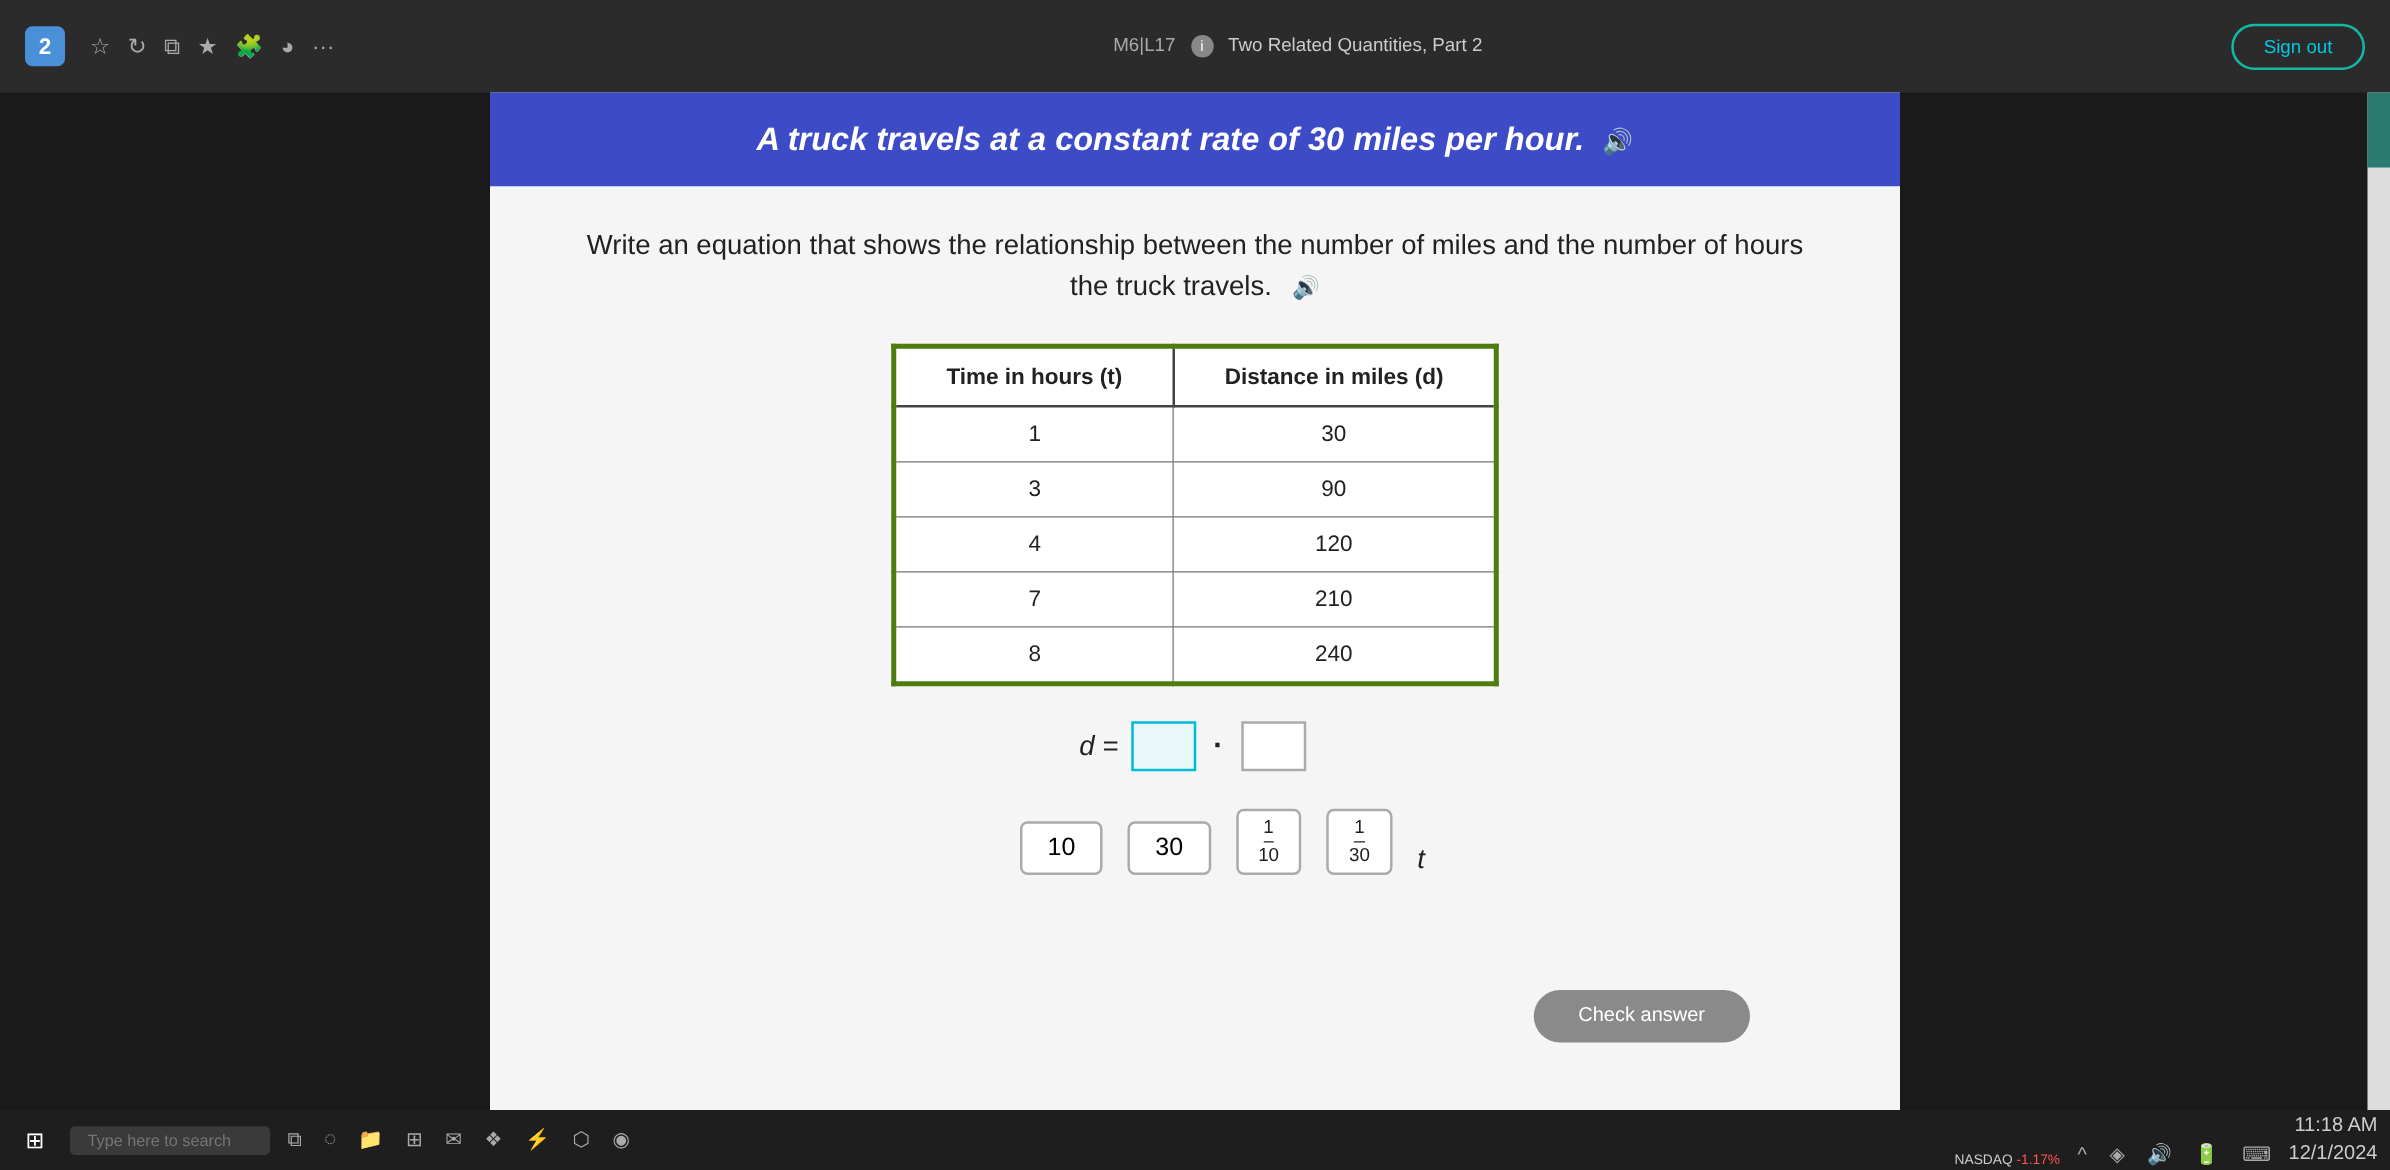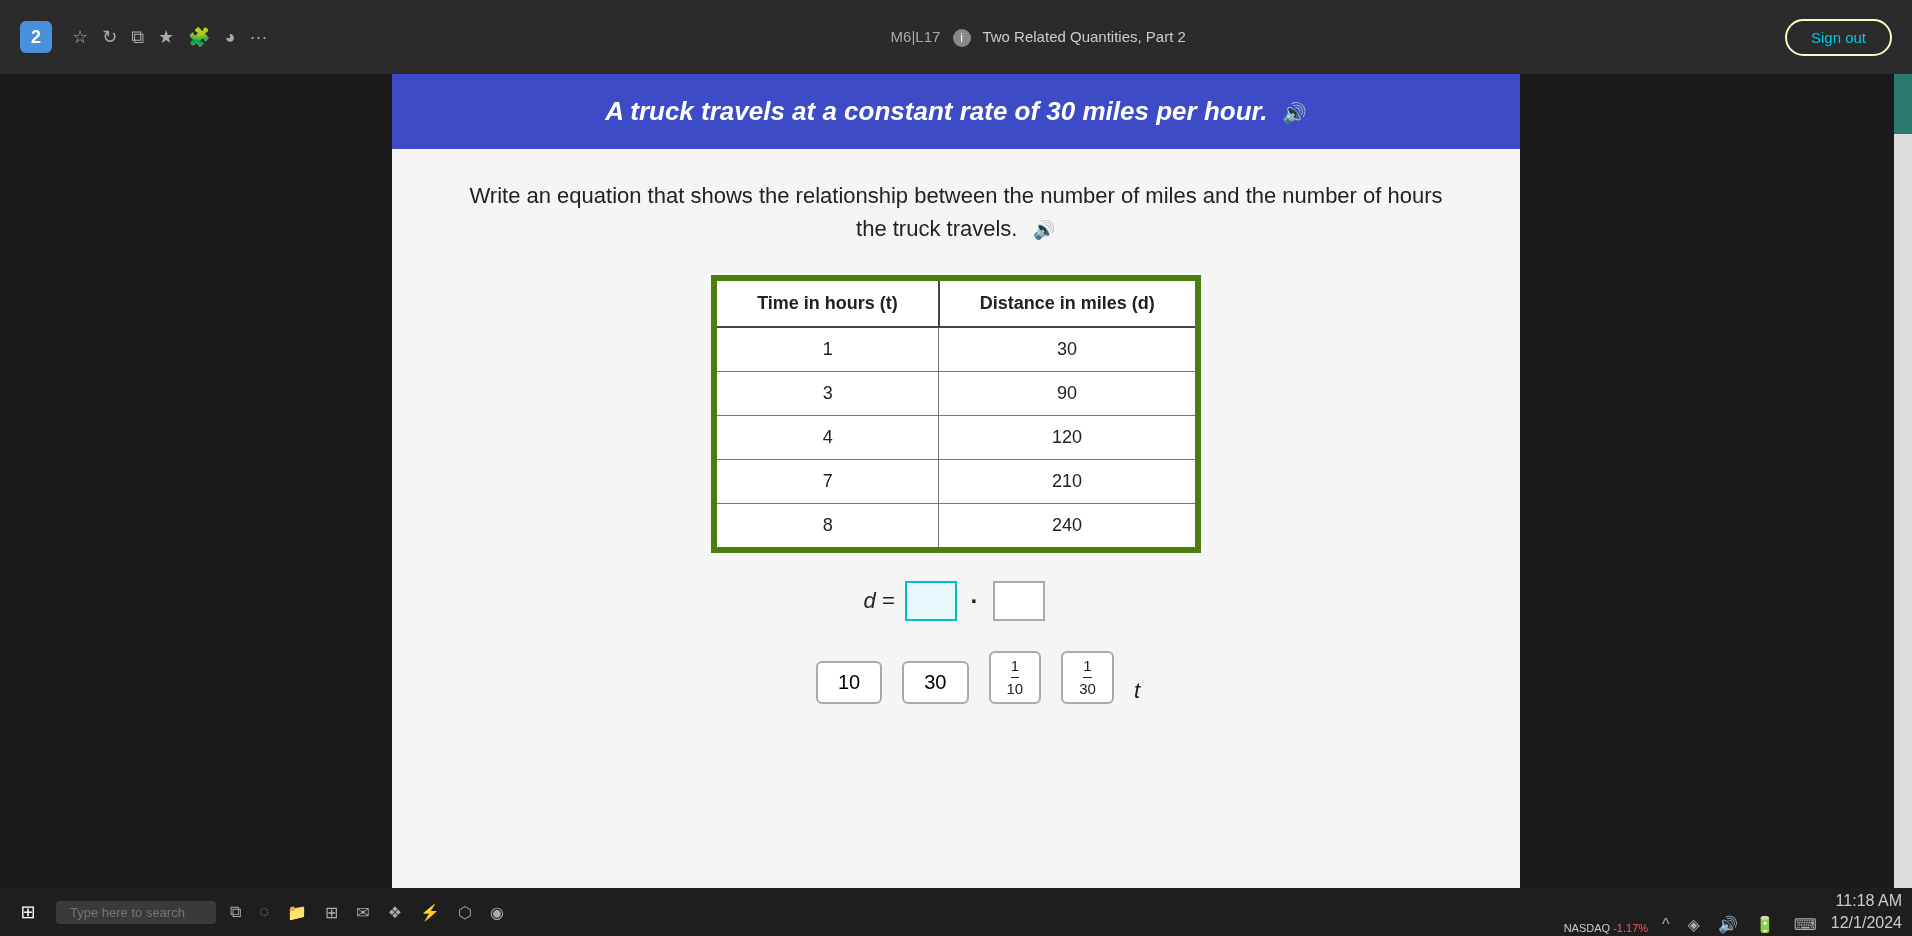--- a/index.html
+++ b/index.html
@@ -56,21 +56,21 @@
       border-radius: 50%;
       color: white;
       font-size: 12px;
       text-align: center;
       line-height: 18px;
       margin-right: 8px;
     }
 
     .sign-out-btn {
       background: transparent;
-      border: 2px solid #fef9c3;
+      border: 2px solid #14b8a6;
       color: #00c8e0;
       padding: 8px 24px;
       border-radius: 24px;
       font-size: 15px;
       cursor: pointer;
       font-weight: 500;
     }
 
     .browser-icons {
       display: flex;
@@ -126,21 +126,21 @@
     .content-body {
       display: flex;
       flex-direction: column;
       align-items: center;
       padding: 10px 40px 30px;
     }
 
     
     .data-table {
       border-collapse: collapse;
-      border: 6px solid #4d7c0f;
+      border: 4px solid #4d7c0f;
       margin-bottom: 28px;
     }
 
     .data-table th {
       background: white;
       border: 2px solid #444;
       padding: 12px 40px;
       font-size: 18px;
       font-weight: bold;
       color: #222;
@@ -427,20 +427,21 @@
       </div>
       <div class="choice-fraction">
         <span class="frac-num">1</span>
         <span class="frac-den">30</span>
       </div>
       <span class="choice-t">t</span>
     </div>
 
   </div>
 
+  <button class="check-btn">Check answer</button>
 
 </div>
 
 <div class="taskbar">
   <div class="taskbar-start">⊞</div>
   <input class="taskbar-search" type="text" placeholder="Type here to search" style="">
   <span class="taskbar-icon">⧉</span>
   <span class="taskbar-icon">◌</span>
   <span class="taskbar-icon">📁</span>
   <span class="taskbar-icon">⊞</span>

